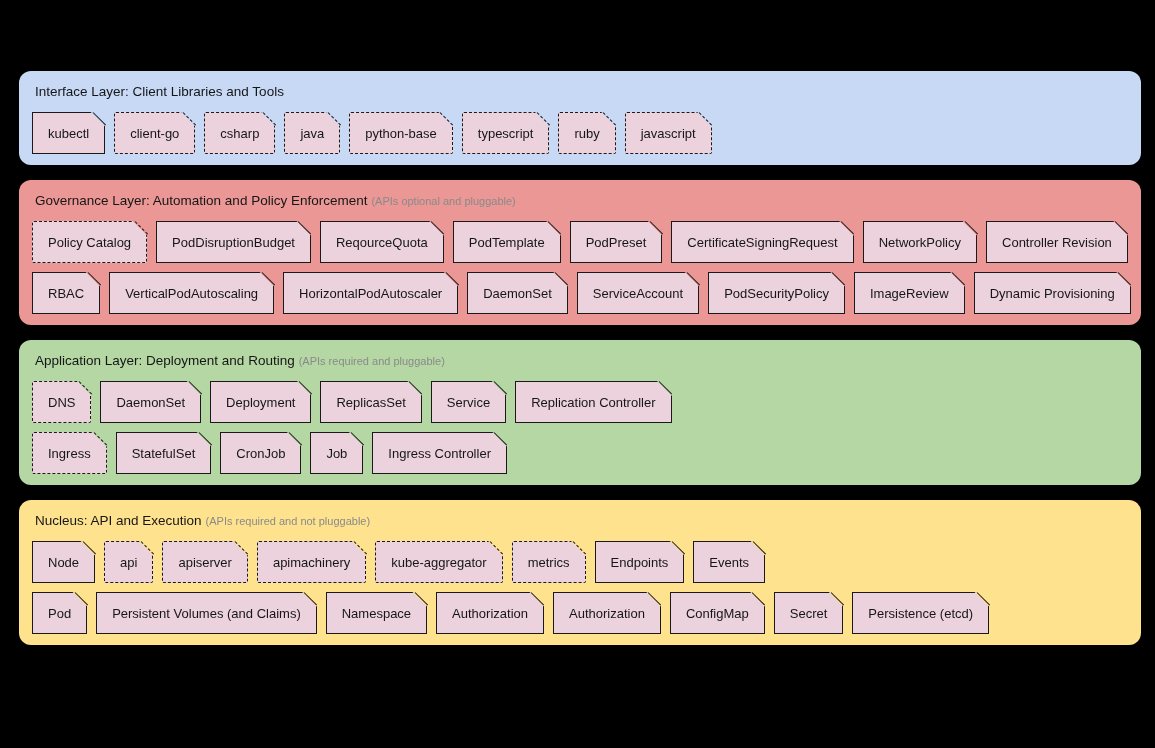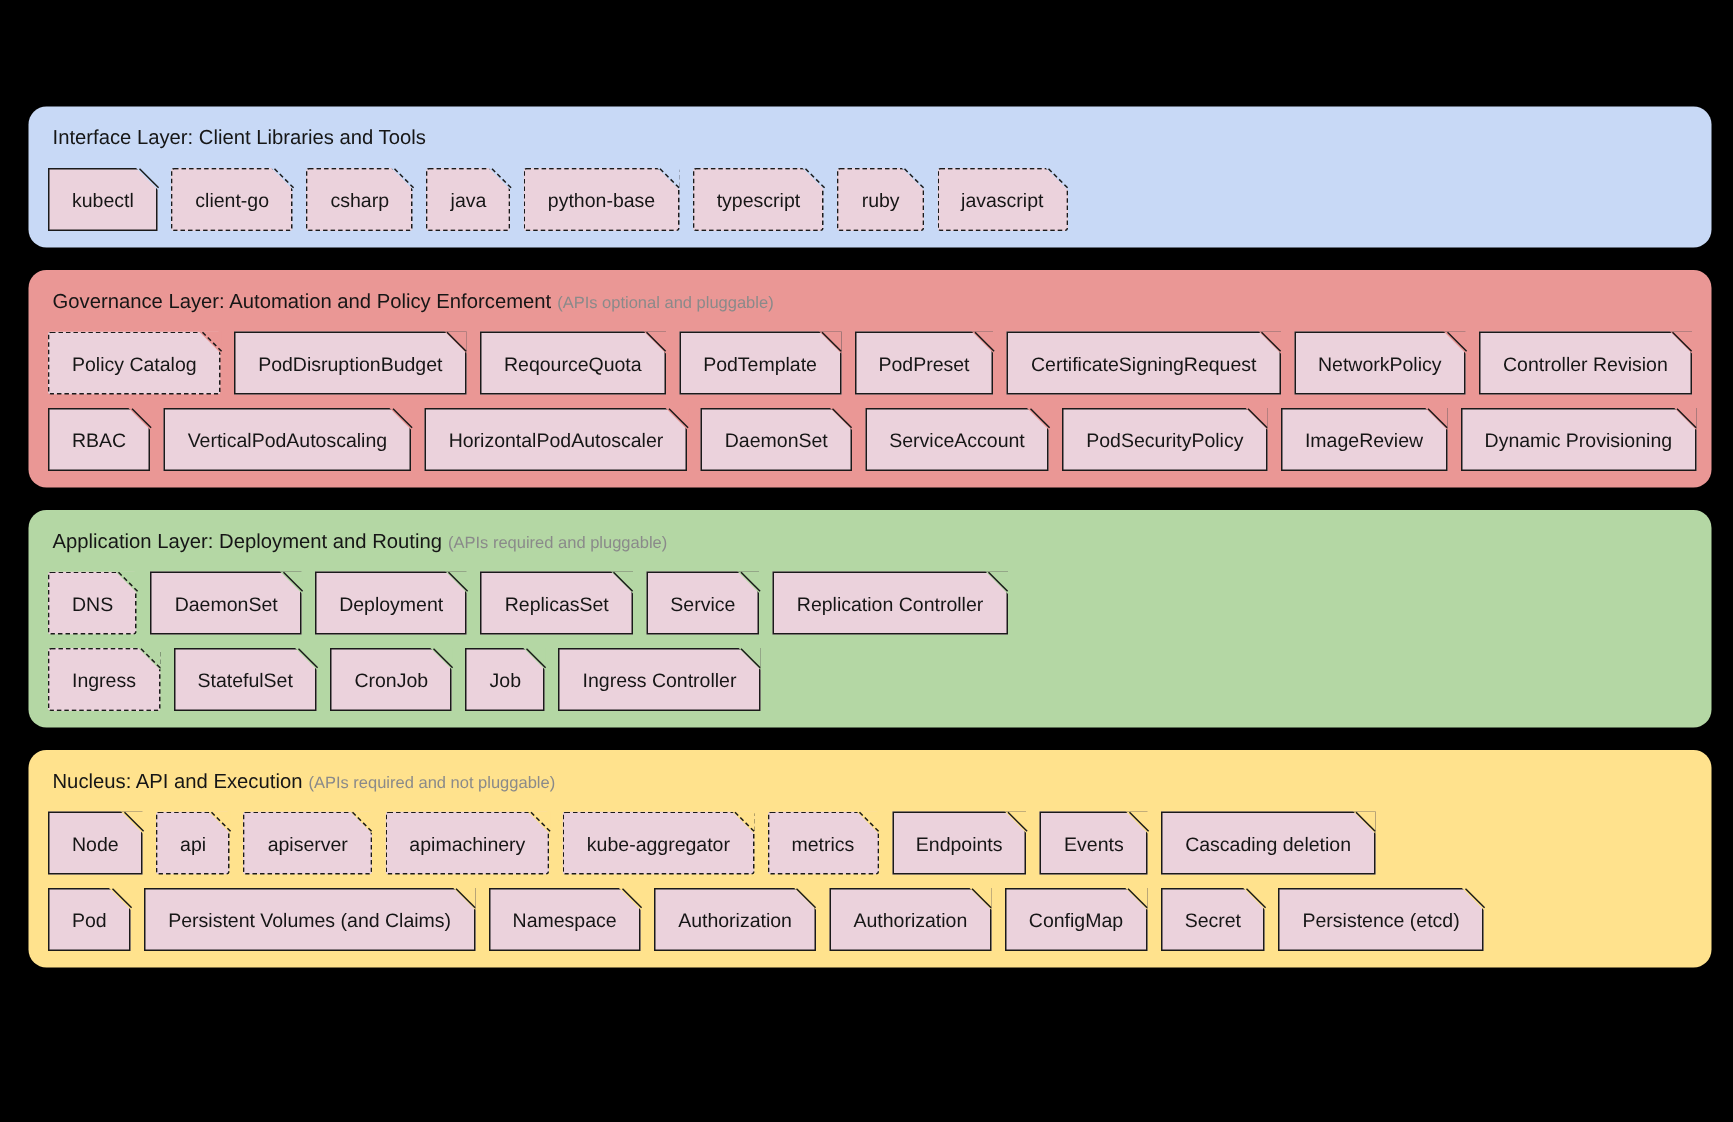--- a/index.html
+++ b/index.html
@@ -207,23 +207,20 @@
         </div>
         <div class="box dashed">
           <span>metrics</span>
         </div>
         <div class="box solid">
           <span>Endpoints</span>
         </div>
         <div class="box solid">
           <span>Events</span>
         </div>
-        <div class="box solid">
-          <span>Cascading deletion</span>
-        </div>
       </div>
     <div class="row">
         <div class="box solid">
           <span>Pod</span>
         </div>
         <div class="box solid">
           <span>Persistent Volumes (and Claims)</span>
         </div>
         <div class="box solid">
           <span>Namespace</span>

